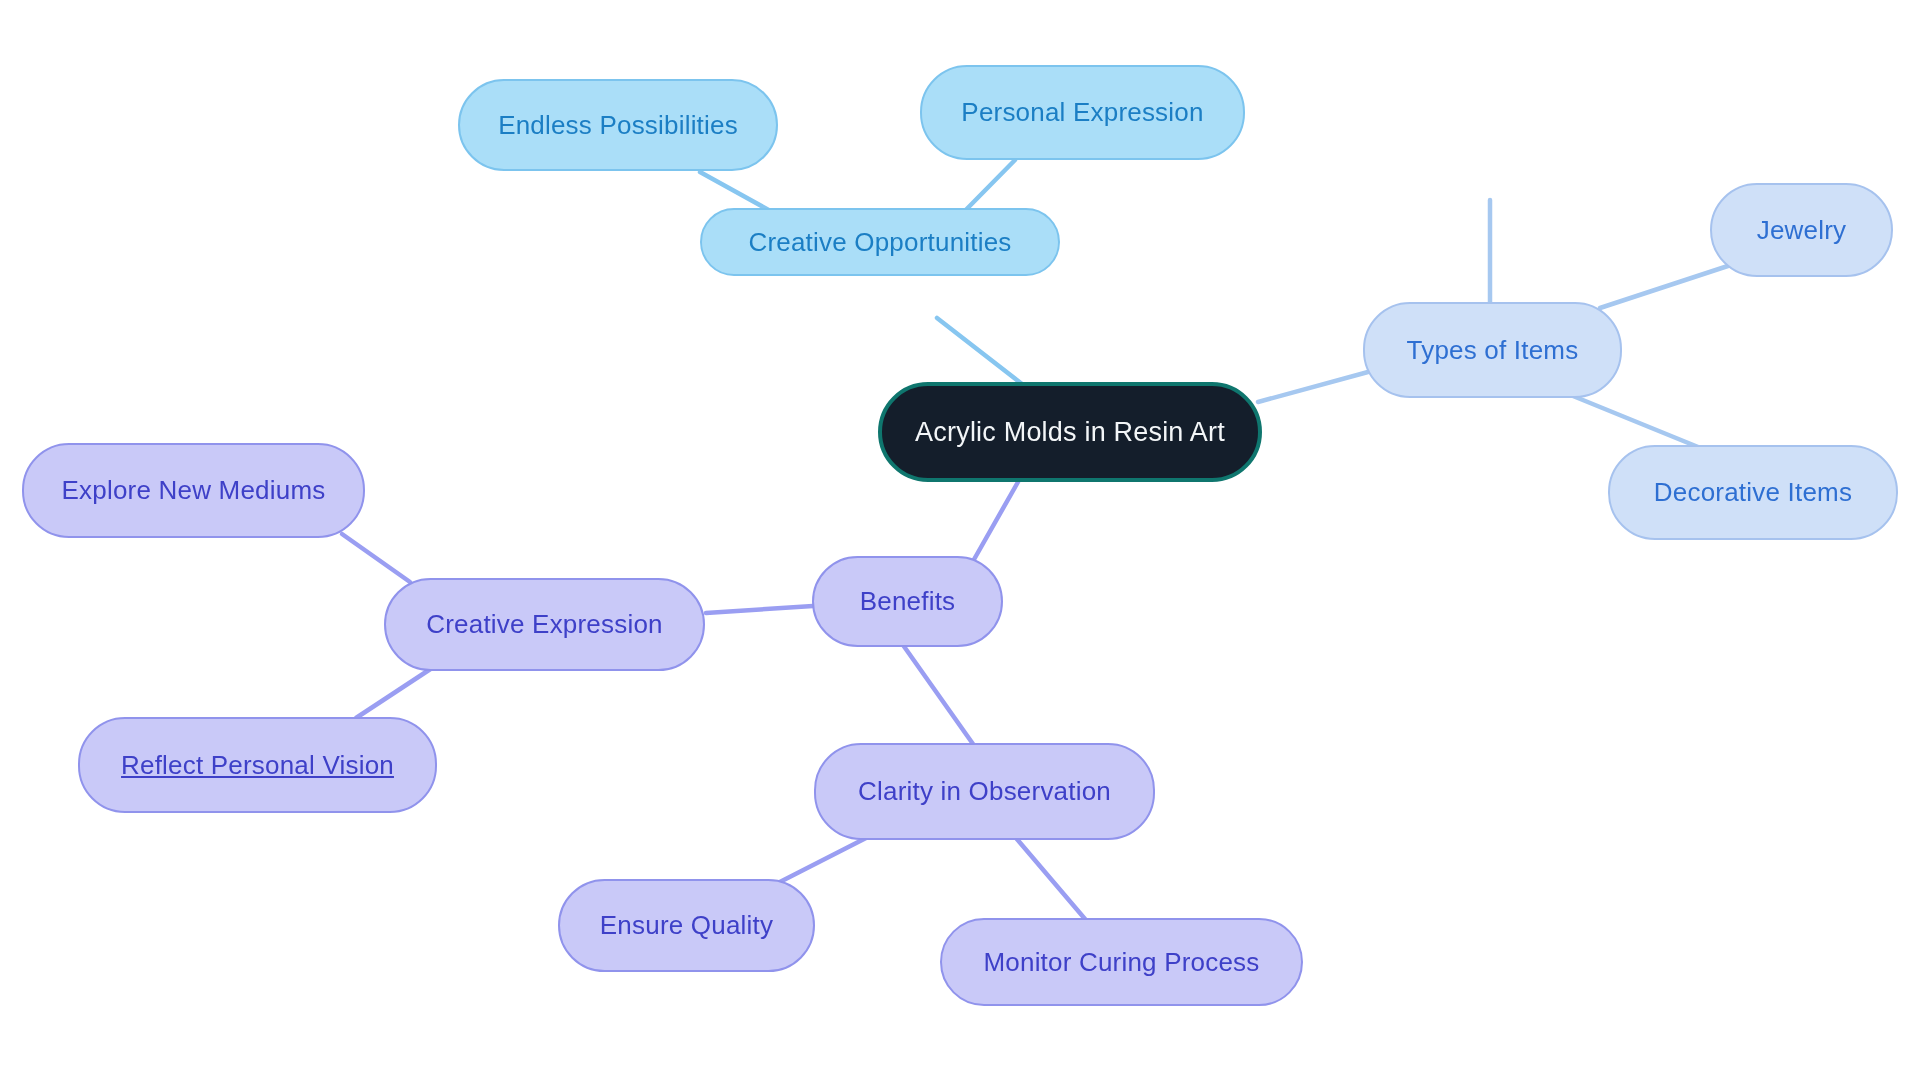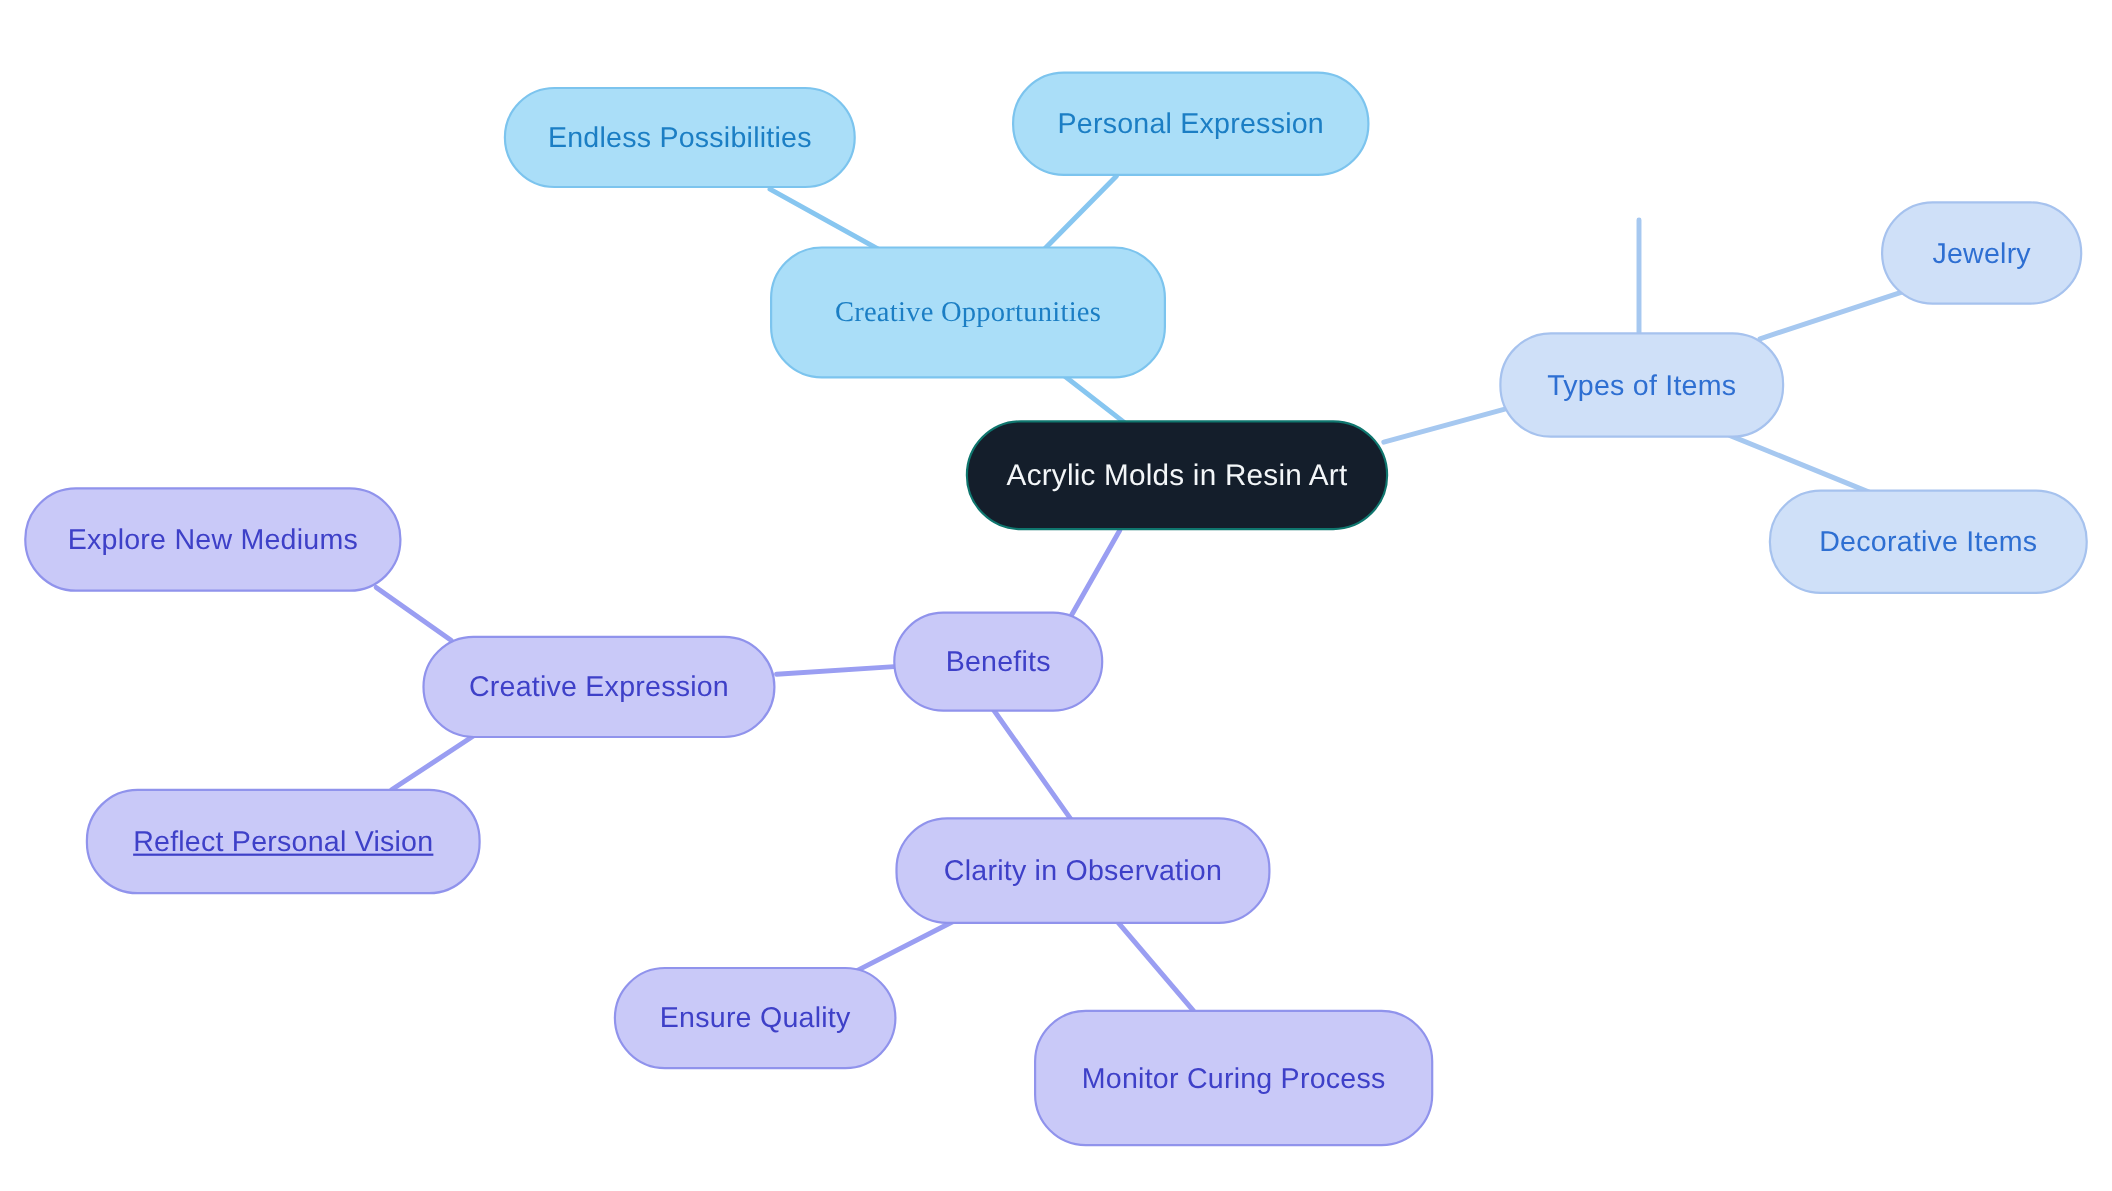--- a/index.html
+++ b/index.html
@@ -45,21 +45,21 @@
     border: 2.5px solid var(--periwinkle-border);
     color: var(--periwinkle-text);
   }
   .theme-lavender {
     background: var(--lavender-fill);
     border: 2.5px solid var(--lavender-border);
     color: var(--lavender-text);
   }
   .node-central {
     background: var(--central-fill);
-    border: 2px solid #0f766e;
+    border: 4px solid #0f766e;
     color: var(--central-text);
     border-radius: 50px;
     font-size: 27px;
     align-items: center;
   }
 </style>
 </head>
 <body>
 
 <div id="canvas">
@@ -83,21 +83,21 @@
     <line class="edge-lavender" x1="866" y1="838" x2="772" y2="886"></line>
     <line class="edge-lavender" x1="1016" y1="838" x2="1085" y2="919"></line>
   </svg>
 
   <div class="node theme-sky" style="left:458px; top:79px; width:320px; height:92px;">
     <span>Endless Possibilities</span>
   </div>
   <div class="node theme-sky" style="left:920px; top:65px; width:325px; height:95px;">
     <span>Personal Expression</span>
   </div>
-  <div class="node theme-sky" style="left:700px; top:224px; width:360px; height:120px;font-family:Liberation Serif, serif;">
+  <div class="node theme-sky" style="left:700px; top:208px; width:360px; height:68px;">
     <span>Creative Opportunities</span>
   </div>
 
   <div class="node theme-periwinkle" style="left:1710px; top:183px; width:183px; height:94px;">
     <span>Jewelry</span>
   </div>
   <div class="node theme-periwinkle" style="left:1363px; top:302px; width:259px; height:96px;">
     <span>Types of Items</span>
   </div>
   <div class="node theme-periwinkle" style="left:1608px; top:445px; width:290px; height:95px;">
@@ -119,17 +119,17 @@
   </div>
   <div class="node theme-lavender" style="left:78px; top:717px; width:359px; height:96px;text-decoration:underline;">
     <span>Reflect Personal Vision</span>
   </div>
   <div class="node theme-lavender" style="left:814px; top:743px; width:341px; height:97px;">
     <span>Clarity in Observation</span>
   </div>
   <div class="node theme-lavender" style="left:558px; top:879px; width:257px; height:93px;">
     <span>Ensure Quality</span>
   </div>
-  <div class="node theme-lavender" style="left:940px; top:918px; width:363px; height:124px;">
+  <div class="node theme-lavender" style="left:940px; top:918px; width:363px; height:88px;">
     <span>Monitor Curing Process</span>
   </div>
 
 </div>
 
 </body></html>

